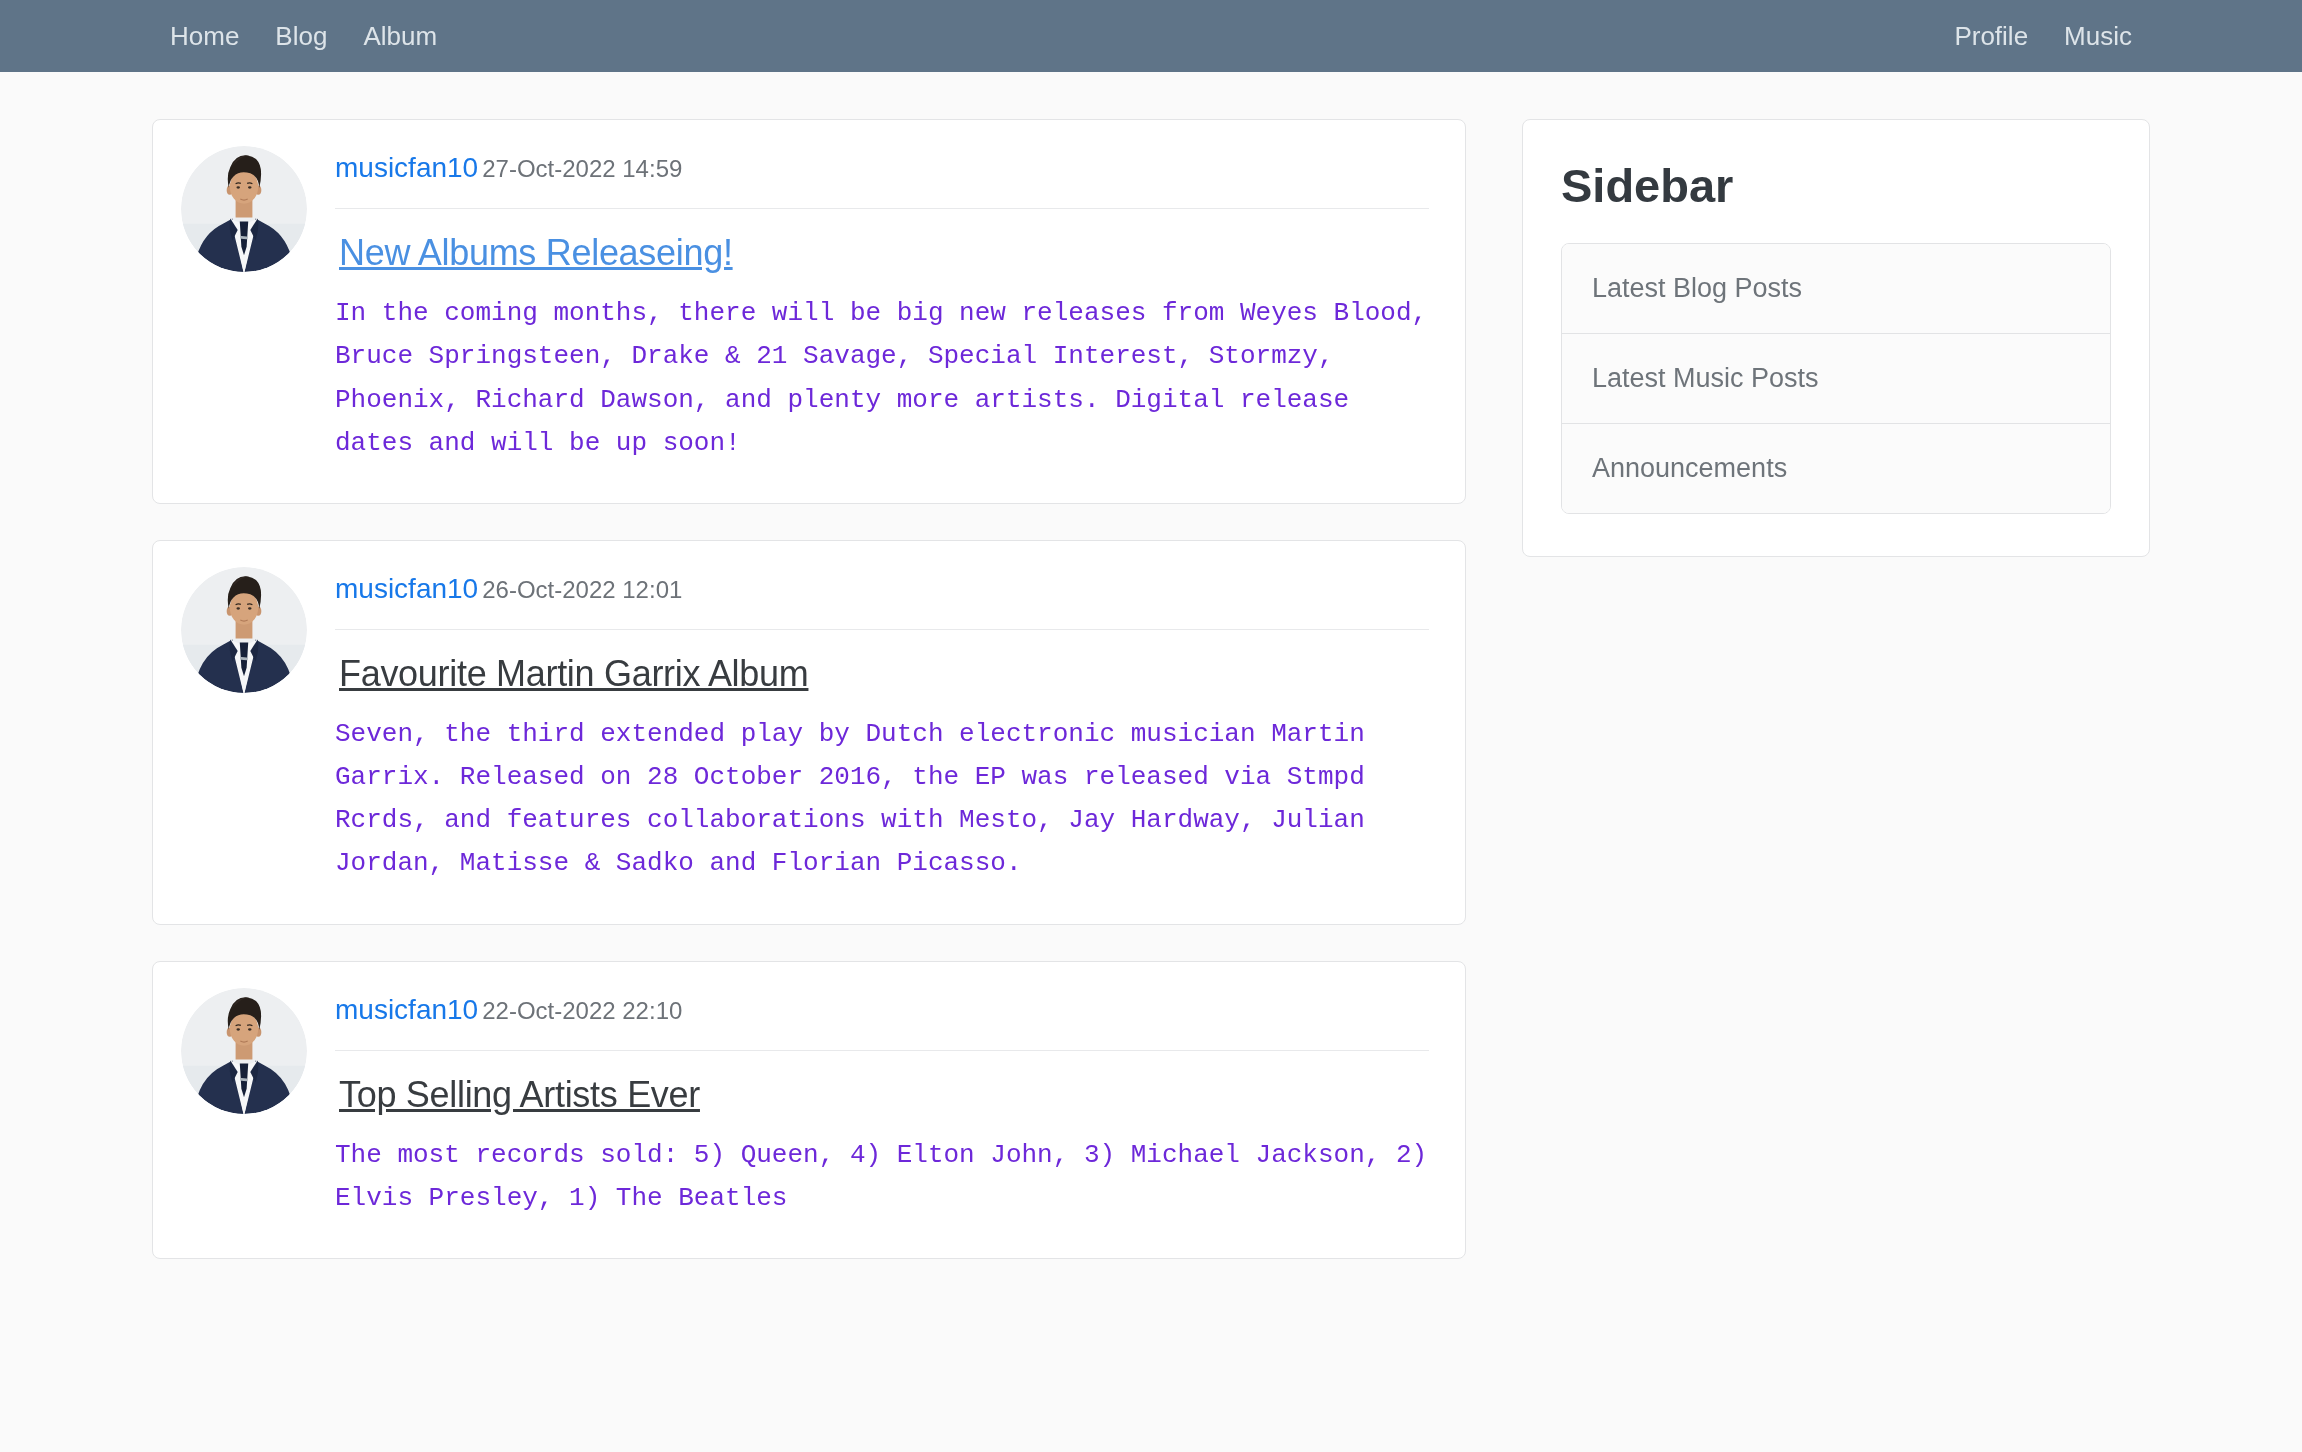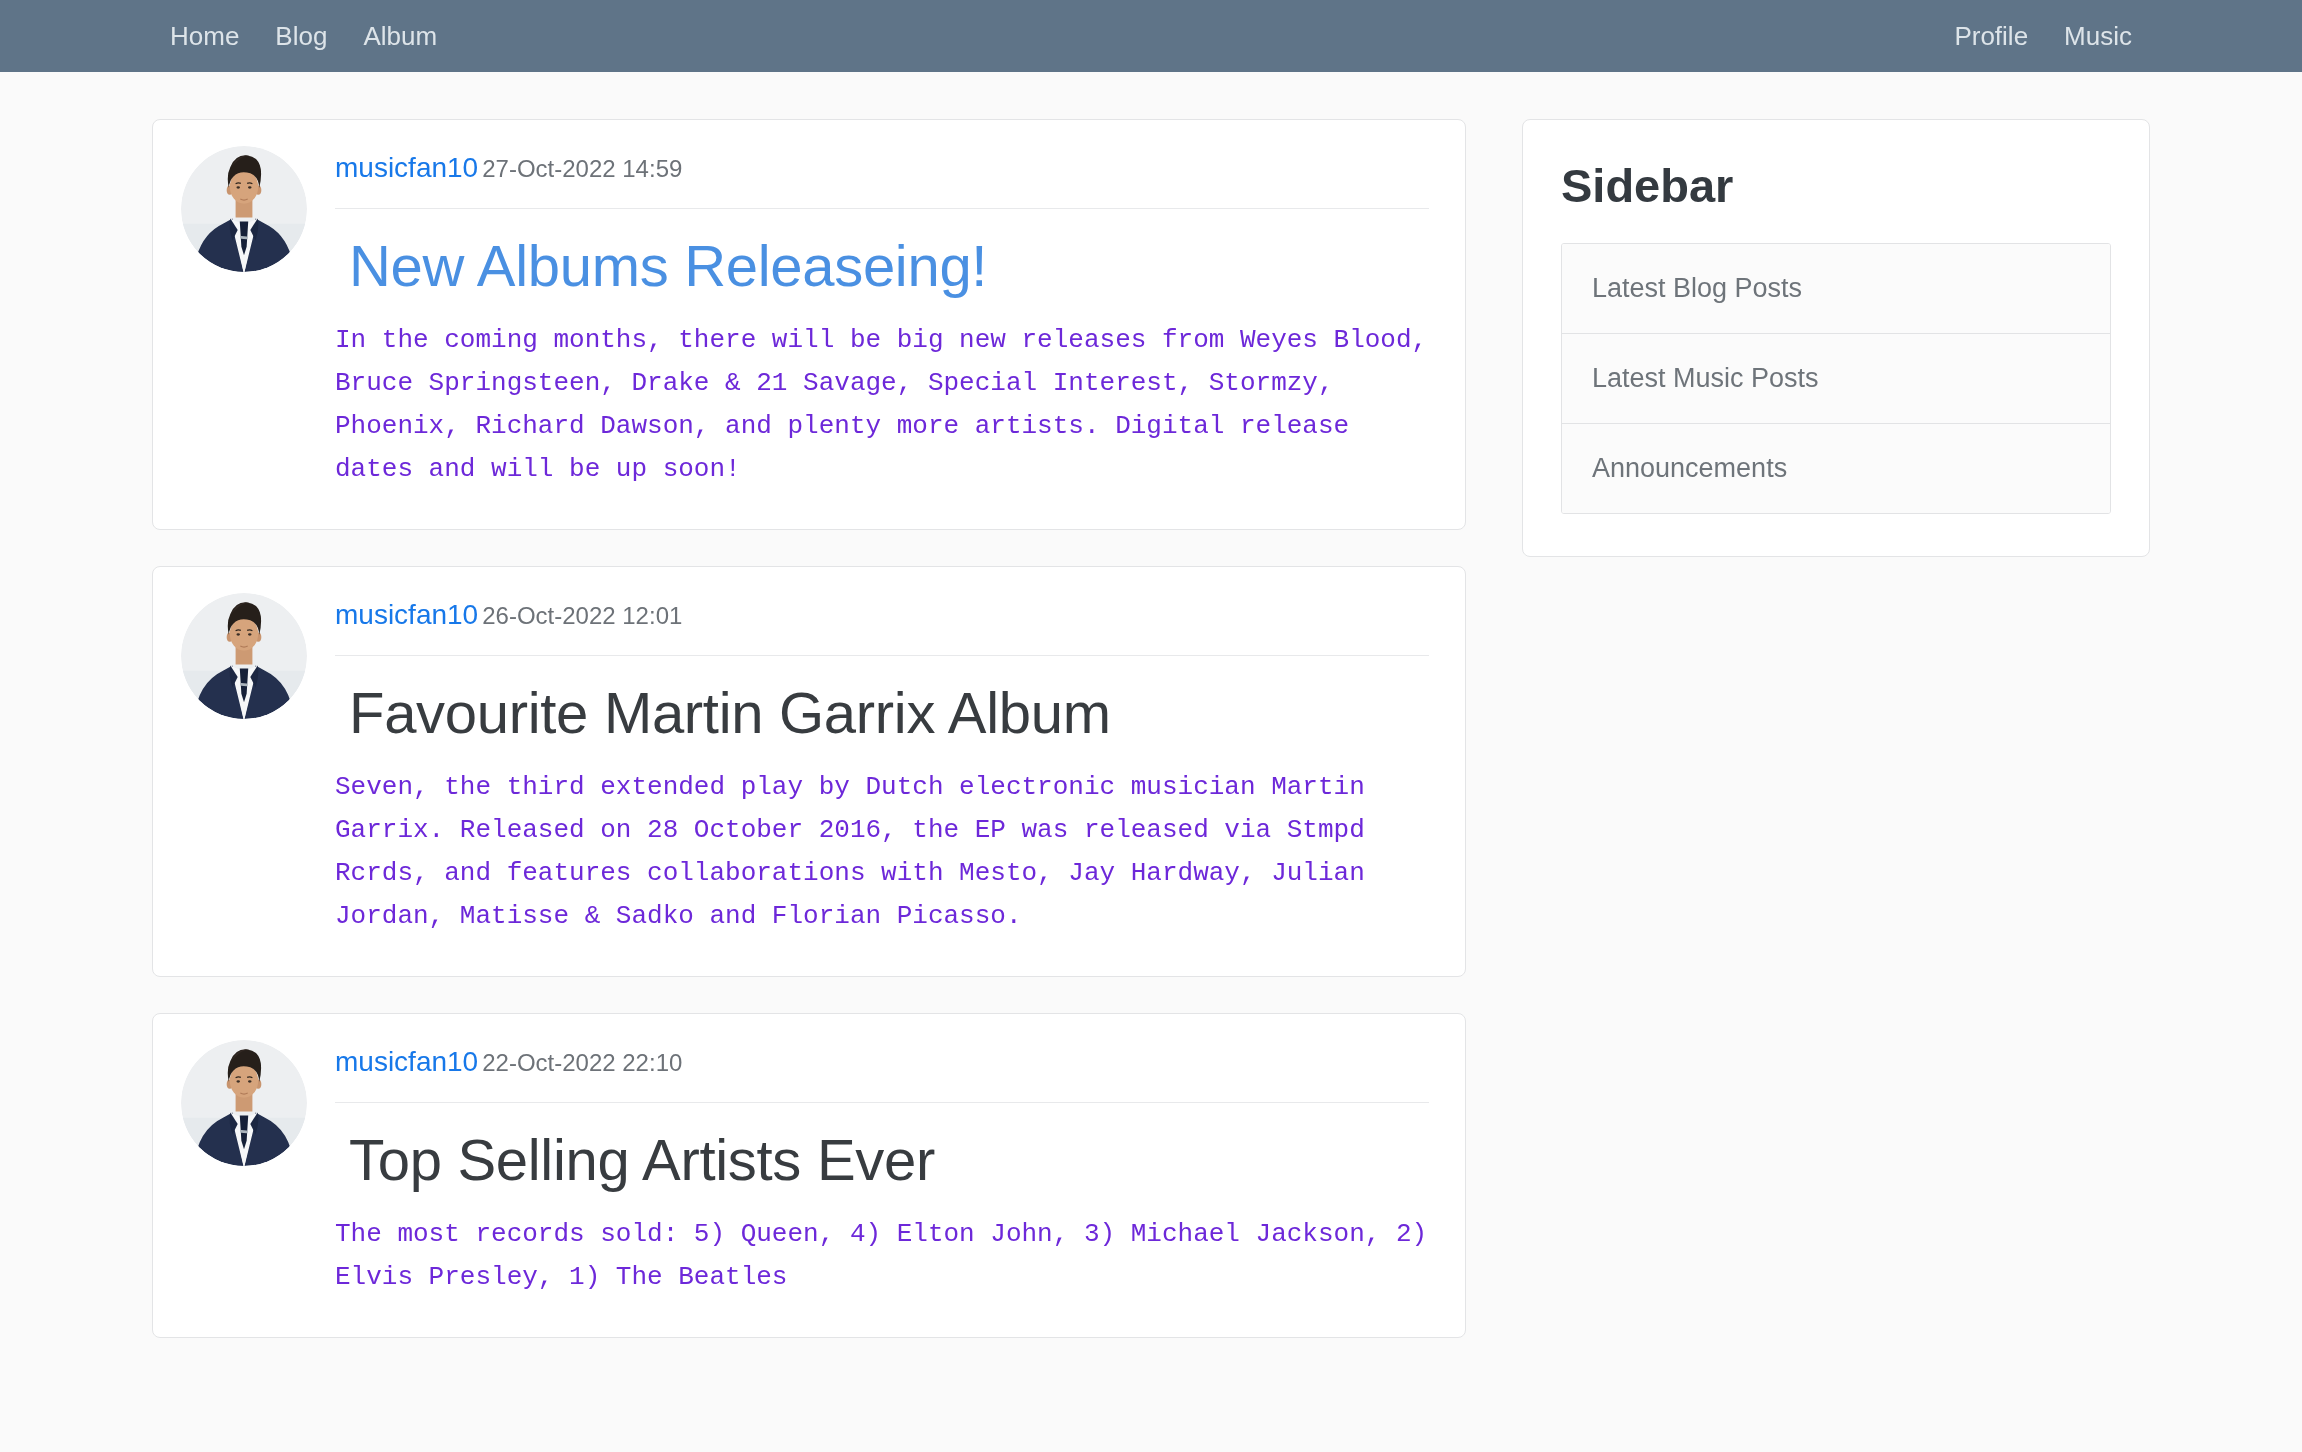--- a/index.html
+++ b/index.html
@@ -74,26 +74,27 @@
     border-bottom: 1px solid #e8e9eb;
   }
   .username {
     color: #1778e9;
     font-size: 28px;
     text-decoration: none;
     cursor: pointer;
   }
   .timestamp { color: #6d7278; font-size: 24px; }
   .post-title {
-    margin: 22px 14px 18px;
-    font-size: 58px;
+    margin: 22px 4px 18px;
+    font-size: 36px;
     line-height: 1.2;
     font-weight: 500;
     letter-spacing: -0.3px;
     color: #383c40;
+    text-decoration: underline;
   }
   .post-title a { color: inherit; text-decoration: none; cursor: pointer; }
   .post-title.link-title { color: #4a90e2; }
   .post-body {
     margin: 0;
     font-size: 26px;
     line-height: 1.66;
     color: #6d28d9;
     font-family: Liberation Mono, monospace;
   }
@@ -106,21 +107,21 @@
     padding: 30px 38px 42px;
   }
   .sidebar-title {
     margin: 8px 0 30px;
     font-size: 47px;
     font-weight: 700;
     color: #343a40;
   }
   .list-group {
     border: 1px solid #e2e3e5;
-    border-radius: 3px;
+    border-radius: 8px;
     overflow: hidden;
   }
   .list-item {
     display: block;
     padding: 29px 30px;
     font-size: 27px;
     color: #6e747a;
     background: #fbfbfb;
     text-decoration: none;
     border-bottom: 1px solid #e2e3e5;

